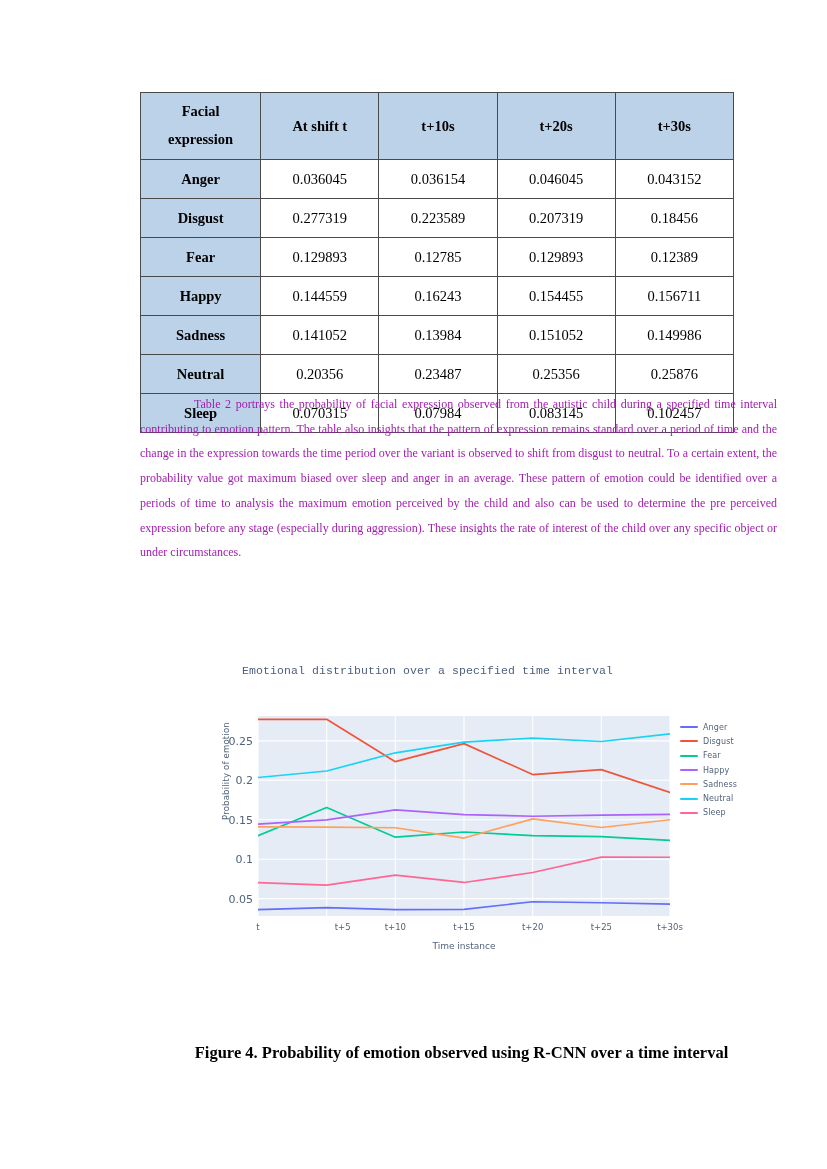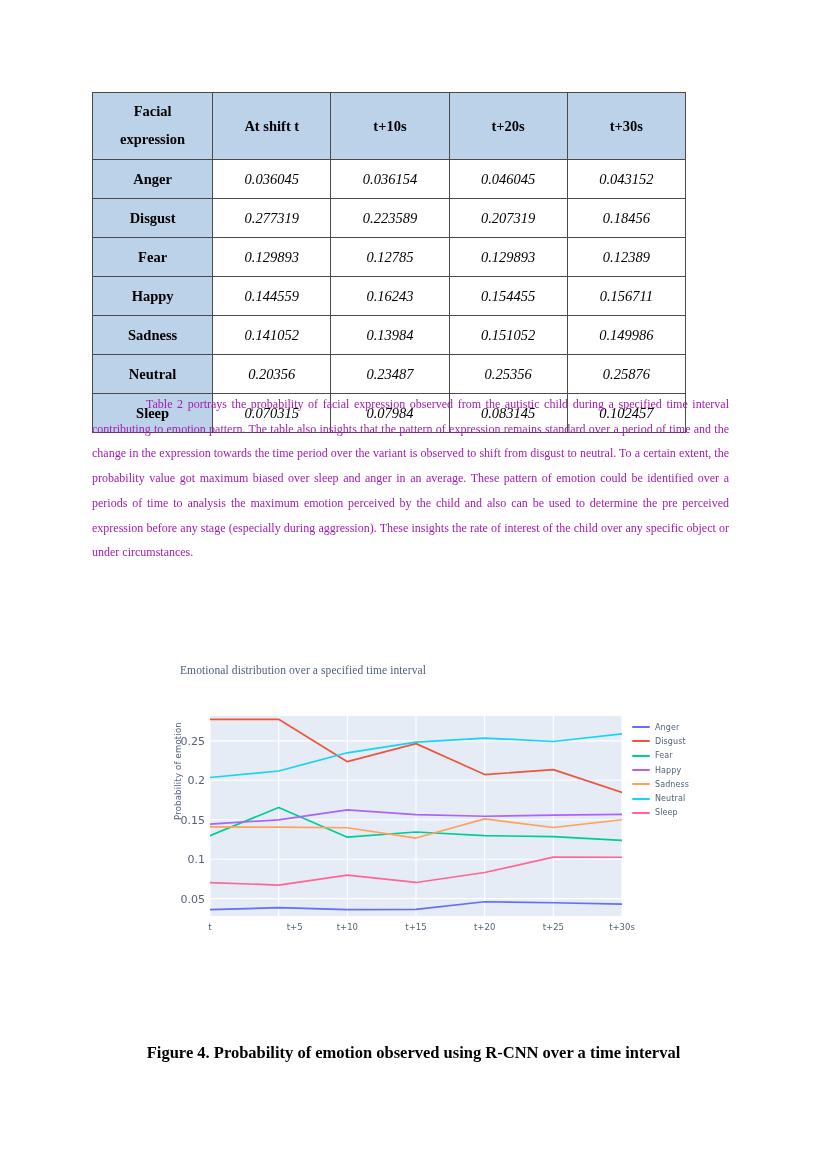--- a/index.html
+++ b/index.html
@@ -13,20 +13,21 @@
     font-family: "Liberation Serif", serif;
     color: #000000;
     position: relative;
     overflow: hidden;
   }
   .page {
     position: relative;
     width: 692px;
     height: 1169px;
     box-sizing: border-box;
+    margin-left: 48px;
   }
 
   
   .table-wrap {
     position: absolute;
     left: 92px;
     top: 92px;
     width: 594px;
   }
   table.data-table {
@@ -53,21 +54,20 @@
   }
   table.data-table tbody th.rowhead {
     background: #bcd2e8;
     font-weight: bold;
     height: 30px;
   }
   table.data-table tbody td {
     background: #ffffff;
     font-weight: normal;
     height: 30px;
-    font-style: italic;
   }
   col.c0 { width: 120px; }
   col.c1, col.c2, col.c3, col.c4 { width: 118px; }
 
   
   .para {
     position: absolute;
     left: 92px;
     top: 380px;
     width: 637px;
@@ -82,23 +82,23 @@
   
   .figure {
     position: absolute;
     left: 92px;
     top: 648px;
     width: 640px;
     height: 300px;
   }
   .chart-title {
     position: absolute;
-    left: 88px;
+    left: 102px;
     top: 16px;
-    font-family: Liberation Serif, serif;
+    font-family: Liberation Mono, monospace;
     font-size: 11.5px;
     color: #4d5f7c;
     letter-spacing: 0.1px;
   }
   .chart-box {
     position: absolute;
     left: 78px;
     top: 58px;
     width: 520px;
     height: 240px;
@@ -335,20 +335,21 @@
       <div class="xticks-holder" id="xticks-holder">
           <div class="xtick" style="left: 0px;">t</div>
           <div class="xtick" style="left: 68.6667px; padding-left: 32px;">t+5</div>
           <div class="xtick" style="left: 137.333px;">t+10</div>
           <div class="xtick" style="left: 206px;">t+15</div>
           <div class="xtick" style="left: 274.667px;">t+20</div>
           <div class="xtick" style="left: 343.333px;">t+25</div>
           <div class="xtick" style="left: 412px;">t+30s</div>
         </div>
 
+      <div class="xlabel">Time instance</div>
 
       <div class="legend" id="chart-legend">
           <div class="legend-item">
             <span class="legend-swatch" style="background: rgb(99, 110, 250);"></span>
             <span class="legend-label">Anger</span>
           </div>
           <div class="legend-item">
             <span class="legend-swatch" style="background: rgb(239, 85, 59);"></span>
             <span class="legend-label">Disgust</span>
           </div>

